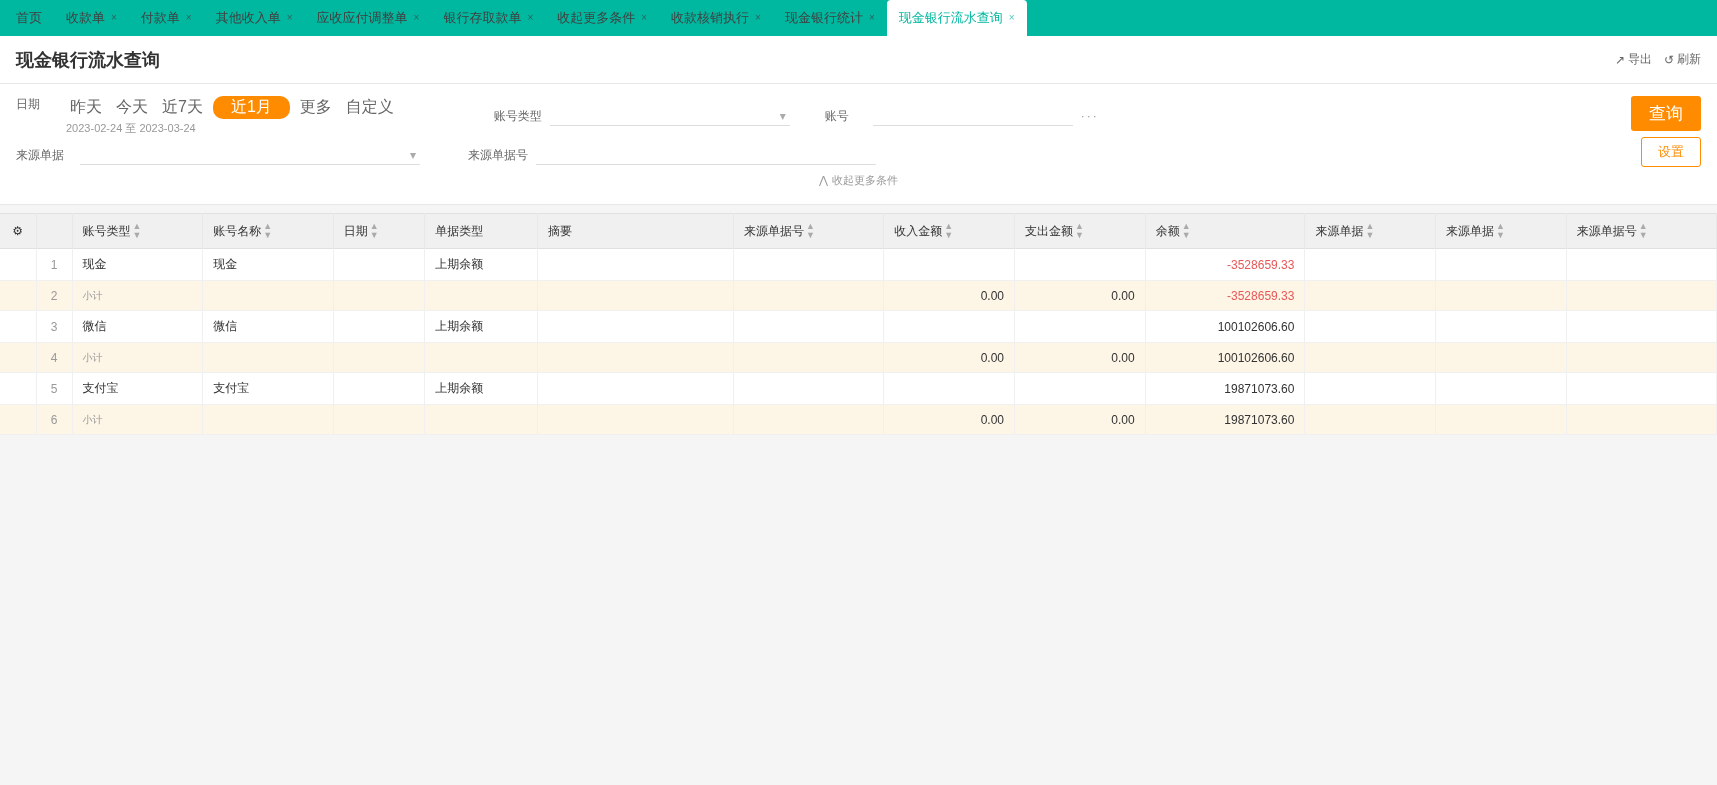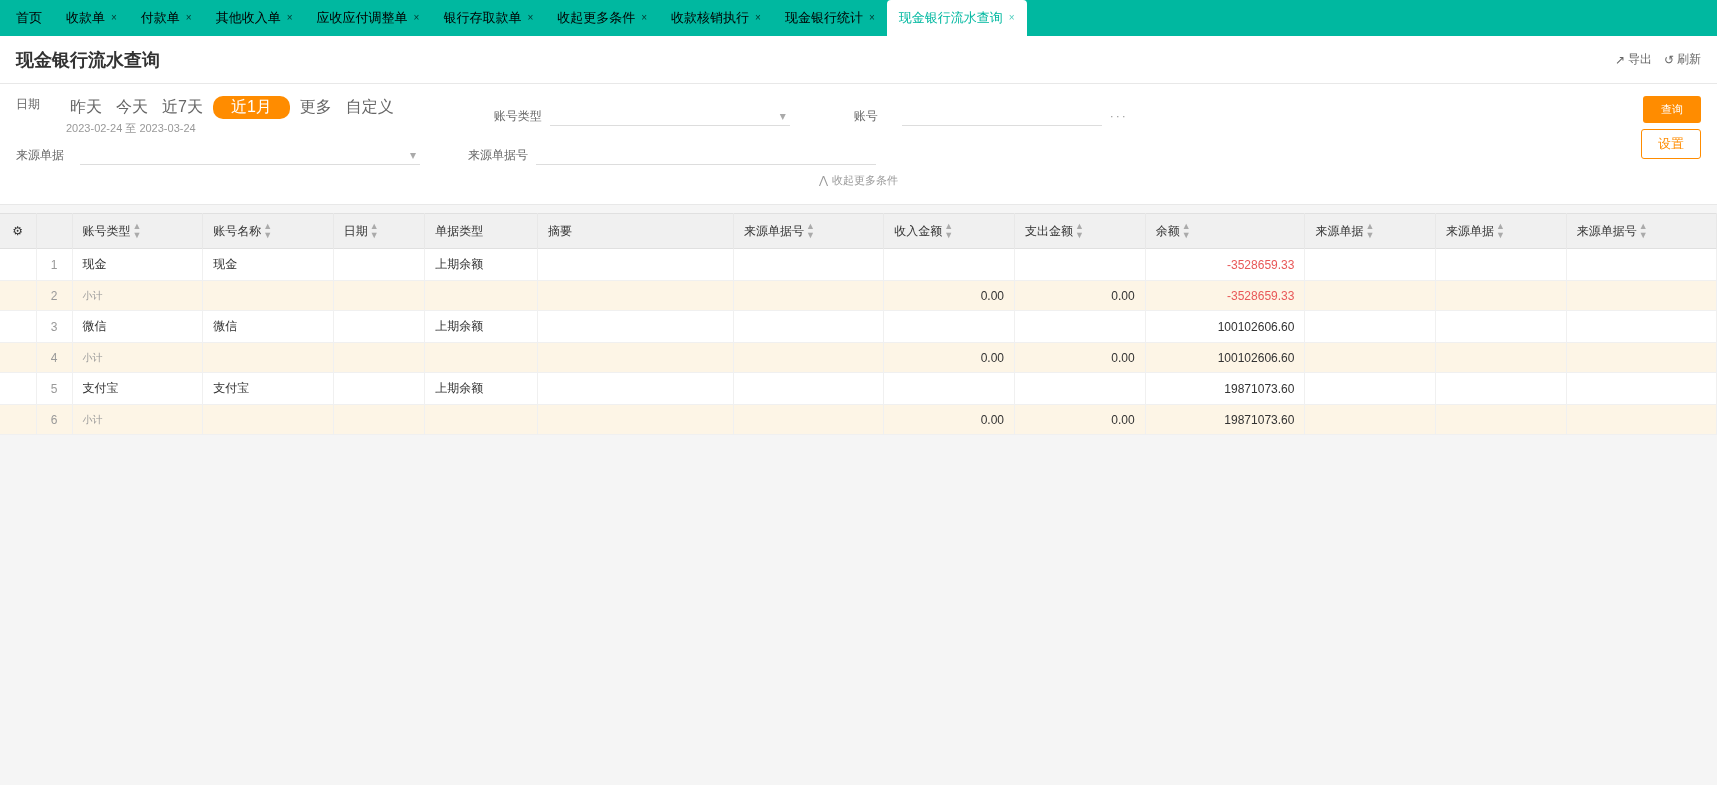--- a/index.html
+++ b/index.html
@@ -8,21 +8,21 @@
     
     .top-nav {
       background: #00b8a0;
       display: flex;
       align-items: center;
       height: 36px;
       padding: 0 4px;
       overflow: hidden;
     }
     .nav-item {
-      color: #000000;
+      color: #404040;
       padding: 0 12px;
       height: 36px;
       line-height: 36px;
       cursor: pointer;
       white-space: nowrap;
       font-size: 13px;
       display: flex;
       align-items: center;
       gap: 4px;
     }
@@ -138,21 +138,21 @@
       cursor: pointer;
       letter-spacing: 2px;
     }
     .query-btn {
       background: #ff8c00;
       color: #fff;
       border: none;
       padding: 6px 18px;
       border-radius: 3px;
       cursor: pointer;
-      font-size: 11px;
+      font-size: 17px;
     }
     .settings-btn {
       background: #fff;
       color: #ff8c00;
       border: 1px solid #ff8c00;
       padding: 5px 16px;
       border-radius: 3px;
       cursor: pointer;
       font-size: 13px;
     }
@@ -307,21 +307,21 @@
         </div>
 
         <div style="display:flex; align-items: center; gap: 8px; margin-left: 80px;">
           <span class="filter-label">账号类型</span>
           <div class="filter-select" style="min-width: 240px;">
             <span class="filter-select-label"></span>
             <span style="color:#aaa;">▾</span>
           </div>
         </div>
 
-        <div style="display:flex; align-items: center; gap: 8px; margin-left: 48px;">
+        <div style="display:flex; align-items: center; gap: 8px; margin-left: 19px;">
           <span class="filter-label">账号</span>
           <input class="filter-input-wide" style="min-width: 200px; border-top: none; border-right: none; border-left: none; border-image: initial; border-bottom: 1px solid rgb(221, 221, 221); outline: none;">
           <span class="account-dots">···</span>
         </div>
       </div>
 
       <div class="filter-row" style="margin-bottom: 4px;">
         <span class="filter-label">来源单据</span>
         <div class="source-select" style="min-width: 340px; display:flex; align-items:center; border-bottom: 1px solid #ddd; padding: 2px 4px; gap: 4px;">
           <span class="filter-select-label"></span>

